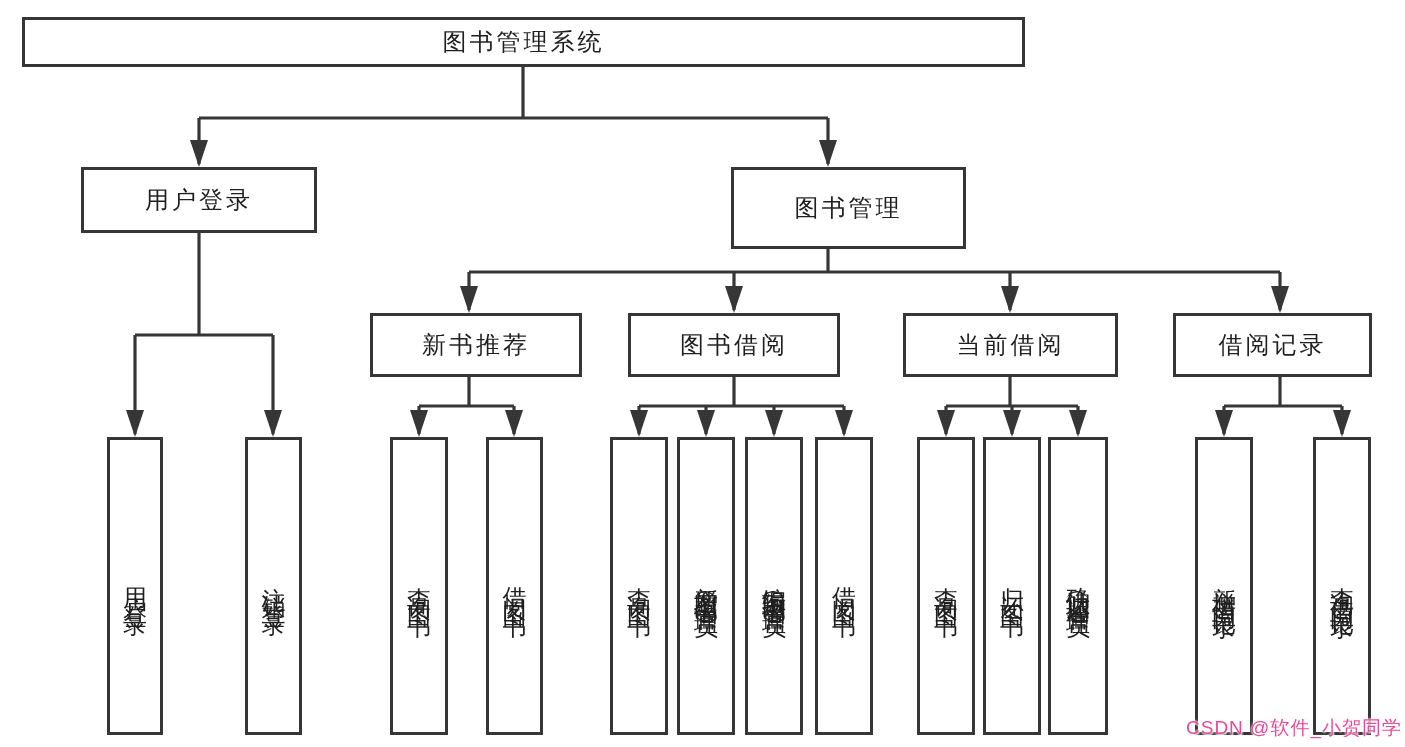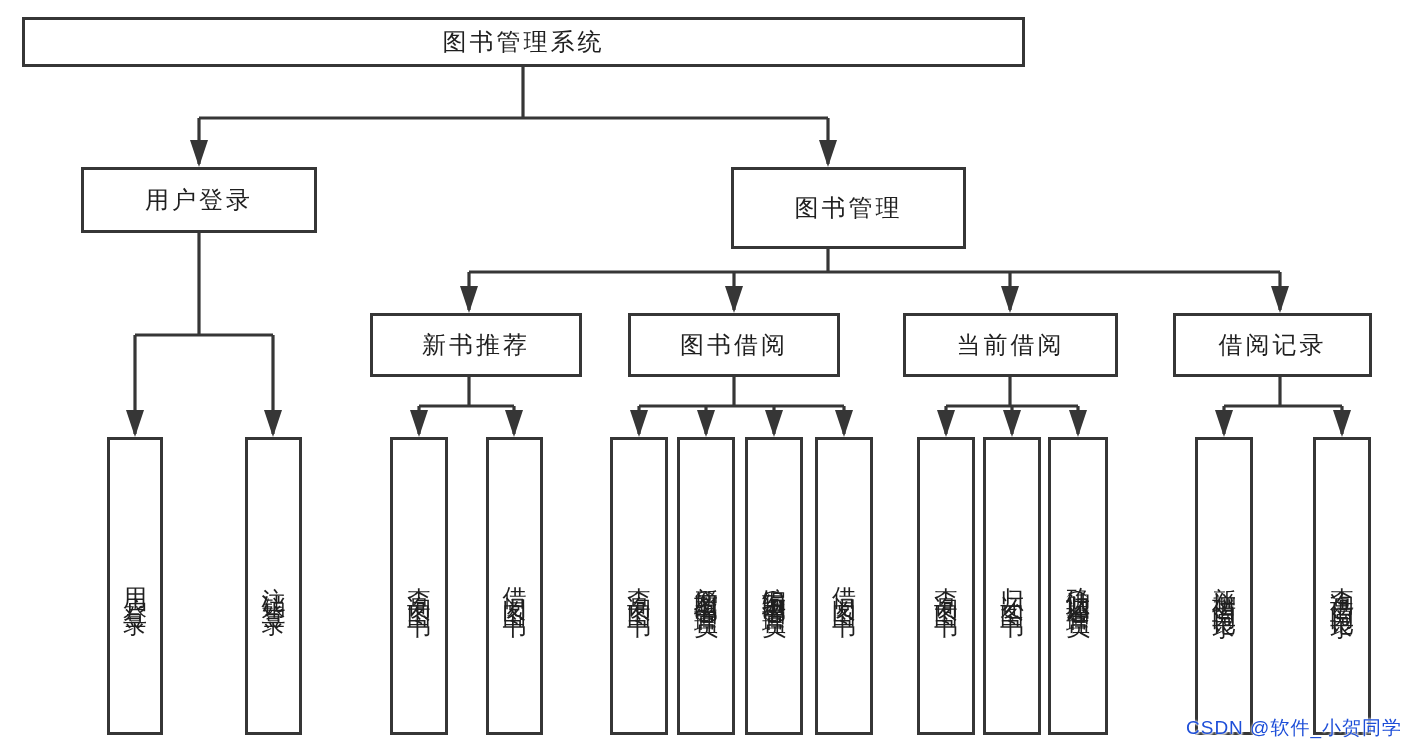--- a/index.html
+++ b/index.html
@@ -49,21 +49,21 @@
   .ls-4 .lbl { letter-spacing: 9px; }
   .ls-6 .lbl { letter-spacing: 6px; }
   .ls-9 .lbl { letter-spacing: 4px; }
   .watermark {
     position: absolute;
     left: 1186px;
     top: 715px;
     z-index: 3;
     font-size: 19px;
     letter-spacing: 1px;
-    color: #1d4ed8;
+    color: #ec4899;
     white-space: nowrap;
     text-shadow: 0 0 3px #ffffff, 0 0 2px #ffffff, 1px 1px 2px #ffffff;
   }
 </style>
 </head>
 <body>
 
 <div class="canvas">
 
   <svg class="connectors" width="1405" height="747" viewBox="0 0 1405 747" aria-hidden="true">

